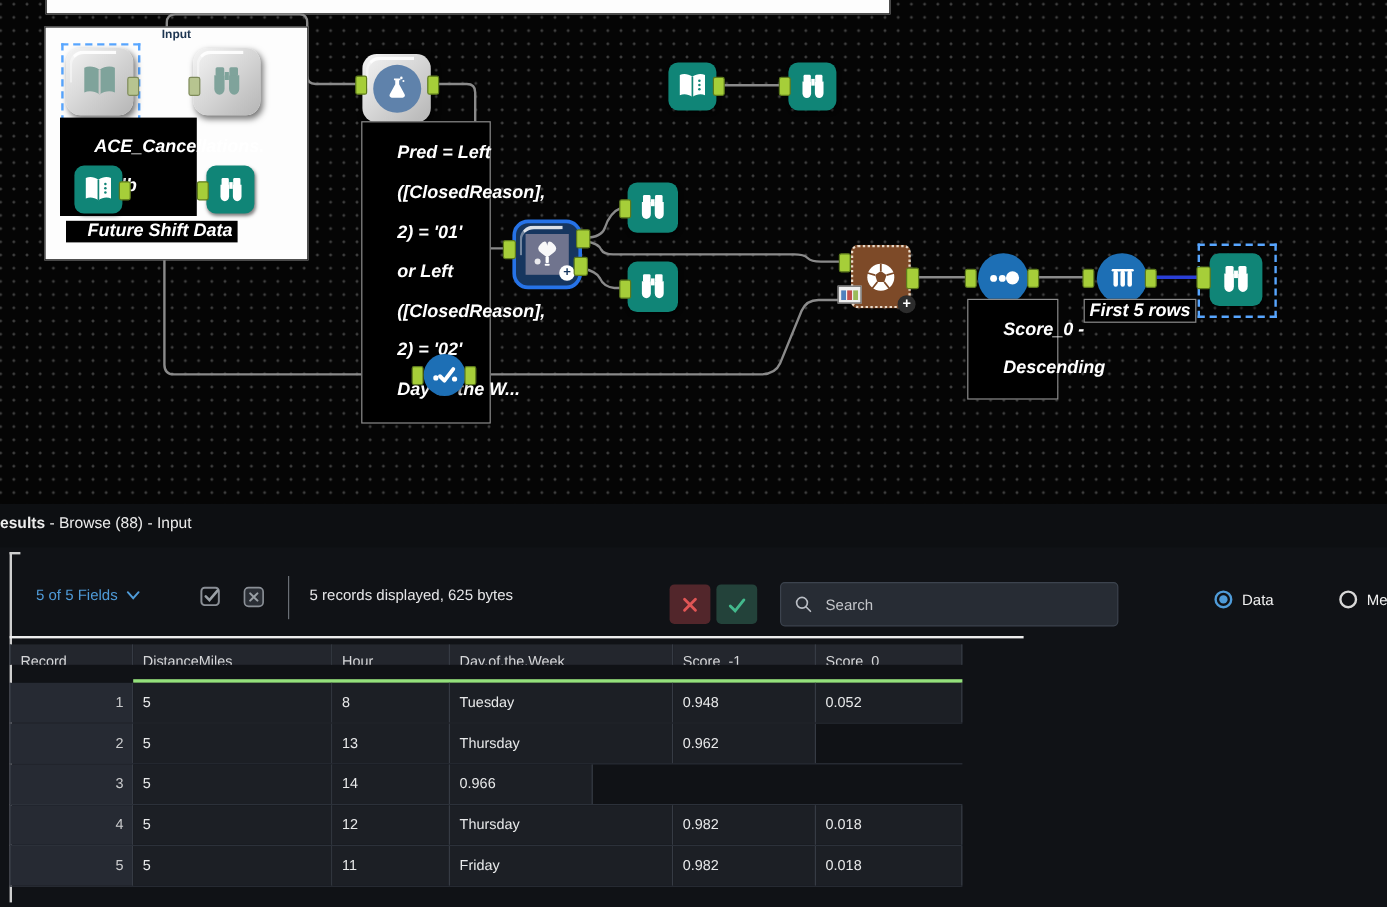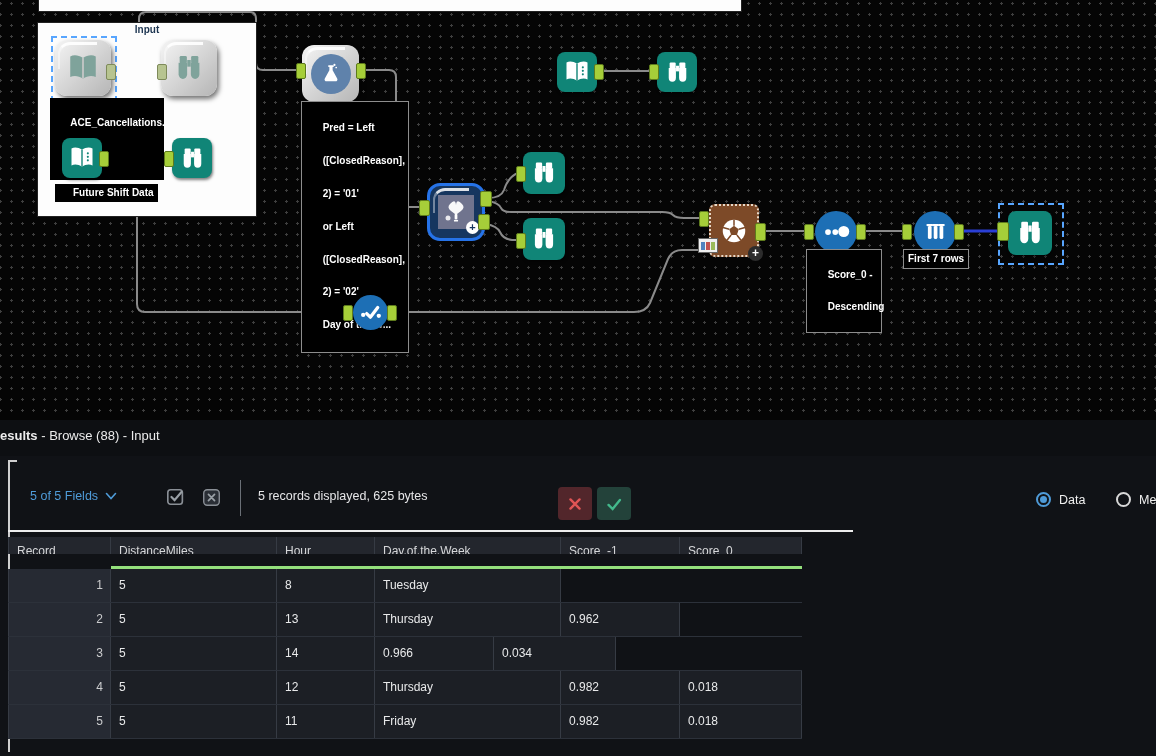--- a/index.html
+++ b/index.html
@@ -18,22 +18,22 @@
   .tool-teal{position:absolute;border-radius:8px;background:#108577;color:#fff;
              display:flex;align-items:center;justify-content:center;box-shadow:1px 2px 3px rgba(0,0,0,.5);}
   .tool-circle{position:absolute;border-radius:50%;background:#1d6fb5;color:#fff;
                display:flex;align-items:center;justify-content:center;box-shadow:1px 2px 3px rgba(0,0,0,.5);}
   .swoosh{position:absolute;top:2px;left:3px;width:66%;height:42%;pointer-events:none;
           border-top-left-radius:12px;border-top:3px solid rgba(255,255,255,.9);border-left:2px solid rgba(255,255,255,.45);}
   .inner-circle{width:40px;height:40px;border-radius:50%;background:#5f82ab;display:flex;align-items:center;justify-content:center;}
   .anchor{position:absolute;width:8px;height:14px;background:#a6ce39;border:1px solid #5d7a1c;border-radius:2px;}
   .anchor.muted{background:#b7c490;border-color:#7e8a5a;}
   .sel-box{position:absolute;border:2px dashed #58a6ff;}
-  .node-label{position:absolute;background:#000;color:#fff;font-size:10px;font-weight:bold;
-              line-height:16px;padding:1px 4px;white-space:pre;}
+  .node-label{position:absolute;background:#000;color:#fff;font-size:15px;font-weight:bold;
+              line-height:16px;padding:1px 4px;white-space:pre;font-style:italic;}
   .node-label.bordered{border:1px solid #8d8d8d;}
   .model-tool{position:absolute;left:427px;top:183px;width:58px;height:58px;border-radius:13px;
               background:#16365f;border:3px solid #2673e8;box-sizing:border-box;display:flex;align-items:center;justify-content:center;}
   .model-inner{width:36px;height:34px;background:#70748e;display:flex;align-items:center;justify-content:center;position:relative;}
   .plus-badge{position:absolute;right:-5px;bottom:-5px;width:13px;height:13px;border-radius:50%;background:#fff;
               color:#16365f;font-size:11px;font-weight:bold;line-height:13px;text-align:center;}
   .score-tool{position:absolute;left:709px;top:204px;width:50px;height:53px;background:#7d4a28;border-radius:6px;
               border:2px dotted #e8d9c8;box-sizing:border-box;display:flex;align-items:center;justify-content:center;}
   .score-plus{position:absolute;right:-6px;bottom:-6px;width:15px;height:15px;border-radius:50%;background:#2c2c2c;
               color:#fff;font-size:12px;font-weight:bold;line-height:14px;text-align:center;}
@@ -284,21 +284,21 @@
         <rect x="4.6" y="5.2" width="5.8" height="1.8" rx="0.9"></rect>
           <rect x="5.9" y="6.6" width="3.2" height="11.4" rx="1.6"></rect>
         <rect x="9.6" y="5.2" width="5.8" height="1.8" rx="0.9"></rect>
           <rect x="10.9" y="6.6" width="3.2" height="11.4" rx="1.6"></rect>
         <rect x="14.6" y="5.2" width="5.8" height="1.8" rx="0.9"></rect>
           <rect x="15.9" y="6.6" width="3.2" height="11.4" rx="1.6"></rect>
       </svg>
     </div>
     <div class="anchor" style="left:902px;top:224px;"></div>
     <div class="anchor" style="left:954px;top:224px;"></div>
-    <div class="node-label bordered" style="left:903px;top:249px;">First 7 rows</div>
+    <div class="node-label bordered" style="left:903px;top:249px;">First 5 rows</div>
 
     <div class="sel-box" style="left:998px;top:203px;width:62px;height:58px;"></div>
     <div class="tool-teal" style="left:1008px;top:211px;width:44px;height:44px;">
       <svg width="30" height="30" viewBox="0 0 24 24" fill="#fff">
         <rect x="5" y="3" width="5.4" height="5.5" rx="1"></rect>
           <rect x="13.6" y="3" width="5.4" height="5.5" rx="1"></rect>
         <rect x="10.7" y="6" width="2.6" height="5"></rect>
         <path d="M4.2 8 h6.4 v8.6 a3.2 3.6 0 0 1 -6.4 0 z"></path>
           <path d="M13.4 8 h6.4 v8.6 a3.2 3.6 0 0 1 -6.4 0 z"></path>
       </svg>
@@ -336,22 +336,29 @@
     <svg width="20" height="20" viewBox="0 0 22 22">
       <path d="M6 6 L16 16 M16 6 L6 16" stroke="#e05555" stroke-width="2.6" stroke-linecap="round"></path>
     </svg>
   </div>
   <div class="btn-sq btn-green">
     <svg width="20" height="20" viewBox="0 0 22 22">
       <path d="M5 12 l4.5 4.5 L17.5 6.5" stroke="#43b98c" stroke-width="2.6" fill="none" stroke-linecap="round"></path>
     </svg>
   </div>
 
-
-  <div class="radio-row" style="left:1036px;">
+  <div class="search-box">
+    <svg width="17" height="17" viewBox="0 0 22 22">
+      <circle cx="9.5" cy="9.5" r="5.8" stroke="#b9bdc4" stroke-width="1.8" fill="none"></circle>
+      <line x1="14" y1="14" x2="18.6" y2="18.6" stroke="#b9bdc4" stroke-width="1.8" stroke-linecap="round"></line>
+    </svg>
+    <input type="text" placeholder="Search" style="">
+  </div>
+
+  <div class="radio-row" style="left:1012px;">
     <span class="radio on">
         <i></i>
       </span>
     <span class="radio-label">Data</span>
   </div>
   <div class="radio-row" style="left:1116px;">
     <span class="radio off"></span>
     <span class="radio-label">Meta</span>
   </div>
 
@@ -366,34 +373,35 @@
       <div class="tcell c4">Score_-1</div>
       <div class="tcell c5">Score_0</div>
     </div>
     <div class="green-line"></div>
     <div class="tbody">
         <div class="trow">
           <div class="tcell c0">1</div>
           <div class="tcell c1">5</div>
           <div class="tcell c2">8</div>
           <div class="tcell c3">Tuesday</div>
+          <div class="tcell c4">0.948</div>
+          <div class="tcell c5">0.052</div>
         </div>
         <div class="trow">
           <div class="tcell c0">2</div>
           <div class="tcell c1">5</div>
           <div class="tcell c2">13</div>
           <div class="tcell c3">Thursday</div>
           <div class="tcell c4">0.962</div>
         </div>
         <div class="trow">
           <div class="tcell c0">3</div>
           <div class="tcell c1">5</div>
           <div class="tcell c2">14</div>
           <div class="tcell c4">0.966</div>
-          <div class="tcell c5">0.034</div>
         </div>
         <div class="trow">
           <div class="tcell c0">4</div>
           <div class="tcell c1">5</div>
           <div class="tcell c2">12</div>
           <div class="tcell c3">Thursday</div>
           <div class="tcell c4">0.982</div>
           <div class="tcell c5">0.018</div>
         </div>
         <div class="trow">

